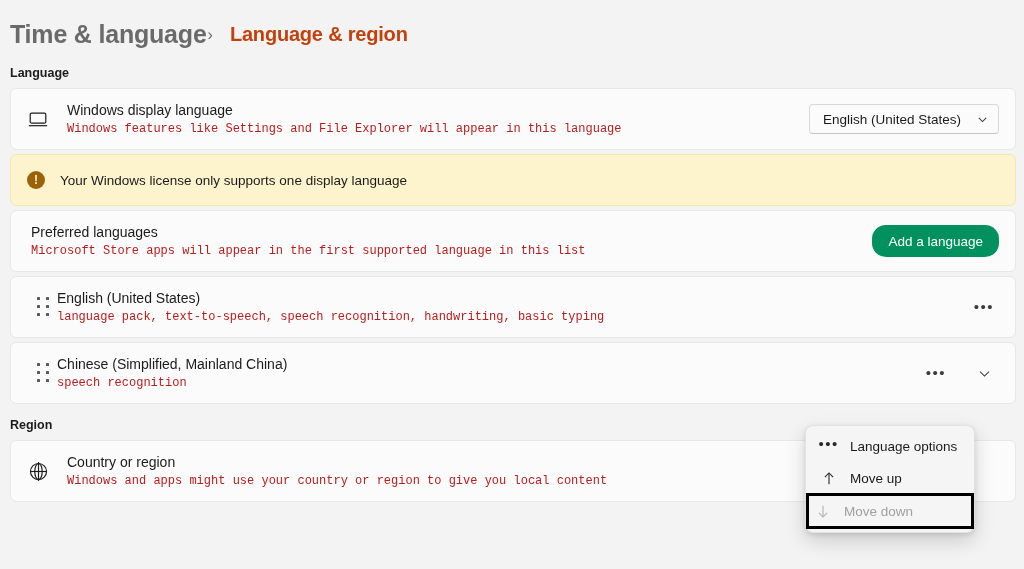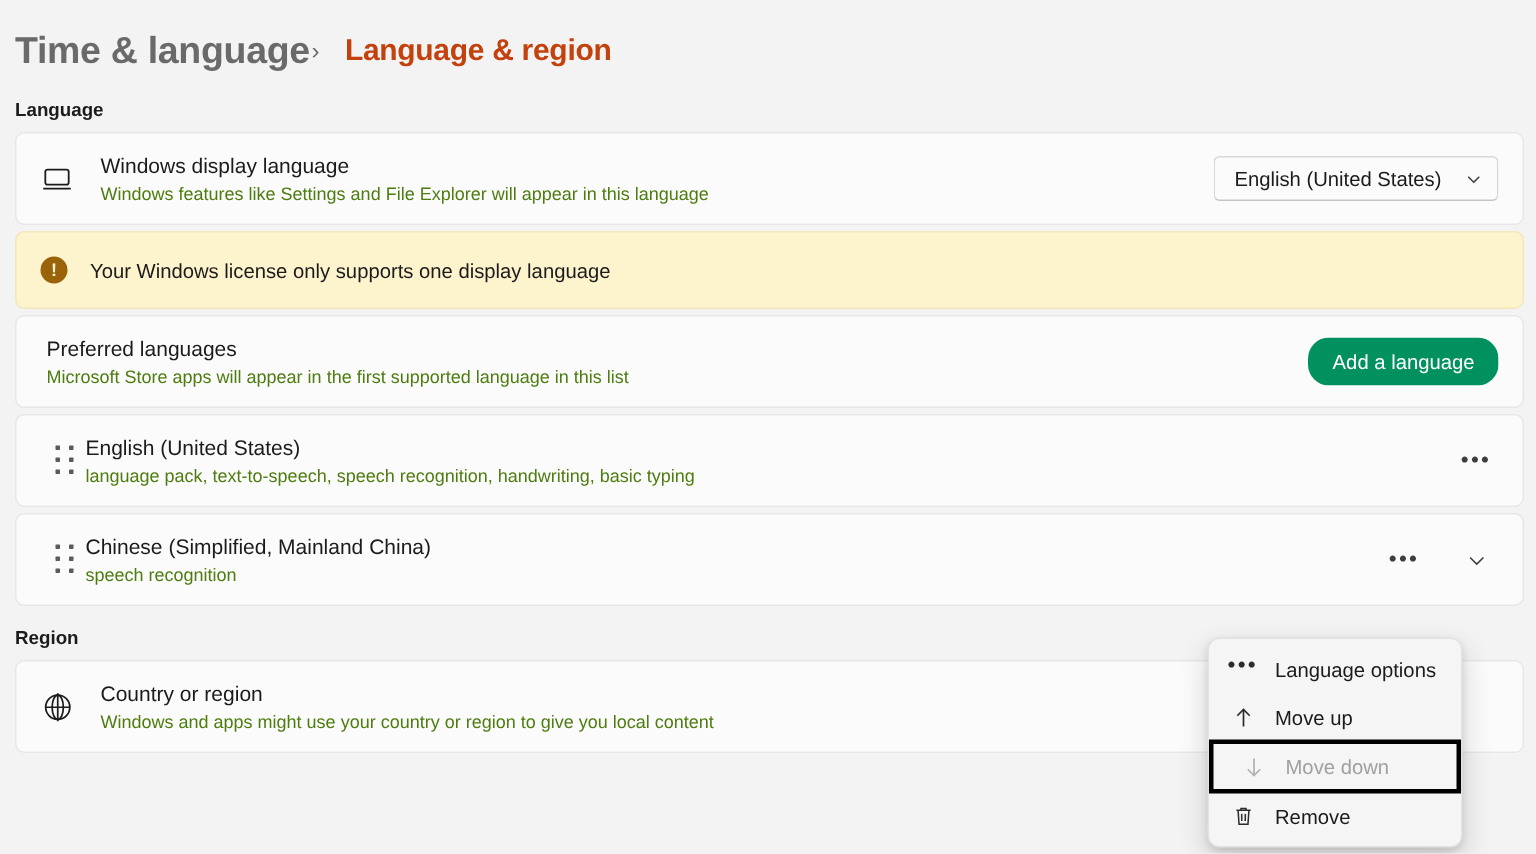--- a/index.html
+++ b/index.html
@@ -74,23 +74,24 @@
     color: #1b1b1b;
   }
   .card-text { flex: 1 1 auto; min-width: 0; }
   .card-title {
     font-size: 14px;
     color: #1b1b1b;
     line-height: 1.35;
   }
   .card-sub {
     font-size: 12px;
-    color: #4d7c0f;
+    color: #b91c1c;
     line-height: 1.4;
     margin-top: 1px;
+    font-family: Liberation Mono, monospace;
   }
   .card-right {
     flex: 0 0 auto;
     display: flex;
     align-items: center;
     gap: 18px;
   }
 
   
   .dropdown {
@@ -220,21 +221,21 @@
     color: #2b2b2b;
   }
   .menu-item.disabled { color: #a0a0a0; cursor: default; }
   .menu-item.disabled .mi-icon { color: #b0b0b0; }
 
   
   .menu-item.focused {
     border: 3px solid #000000;
     height: 36px;
     margin: -1px 0;
-    padding-left: 18px;
+    padding-left: 5px;
     background: #f5f5f5;
   }
   .menu-item.focused .mi-icon { margin-left: 0; }
 
   .ellipsis-dots {
     font-size: 15px;
     letter-spacing: 1.5px;
     line-height: 0;
     transform: translateY(-2px);
   }
@@ -368,26 +369,14 @@
   <div class="menu-item disabled focused">
     <span class="mi-icon">
       <svg width="14" height="15" viewBox="0 0 14 16" fill="none" stroke="currentColor" stroke-width="1.2">
         <line x1="7" y1="1.8" x2="7" y2="13.8"></line>
         <path d="M2.6 9.4 L7 13.9 L11.4 9.4"></path>
       </svg>
     </span>
     <span>Move down</span>
   </div>
 
-  <div class="menu-item">
-    <span class="mi-icon">
-      <svg width="14" height="15" viewBox="0 0 16 17" fill="none" stroke="currentColor" stroke-width="1.15">
-        <path d="M2.6 3.6 H13.4"></path>
-        <path d="M6.1 3.5 V2.2 H9.9 V3.5"></path>
-        <path d="M3.9 3.8 L4.6 14.2 H11.4 L12.1 3.8"></path>
-        <line x1="6.6" y1="6.3" x2="6.7" y2="11.7"></line>
-        <line x1="9.4" y1="6.3" x2="9.3" y2="11.7"></line>
-      </svg>
-    </span>
-    <span>Remove</span>
-  </div>
 
 </div>
 
 </body></html>

